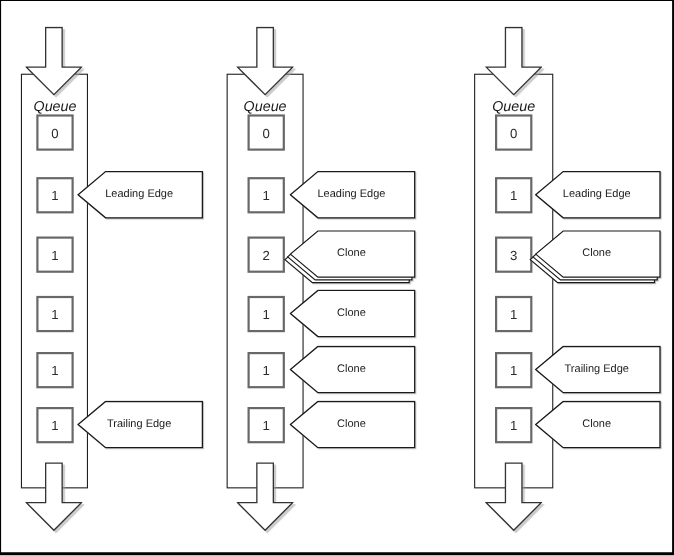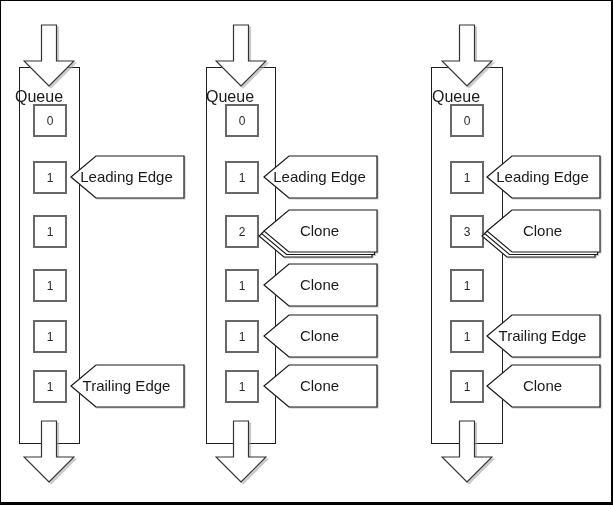--- a/index.html
+++ b/index.html
@@ -8,34 +8,34 @@
     font-family:"Liberation Sans", sans-serif;
     border-top:1px solid #000;border-left:1px solid #000;
     border-right:2px solid #000;border-bottom:3px solid #000;
     box-sizing:border-box;overflow:hidden;
   }
   .queue-container{
     position:absolute;top:66px;height:377px;background:#fff;
     border:1px solid #1f1f1f;box-sizing:border-box;
   }
   .queue-label{
-    position:absolute;top:89px;width:70px;
-    font-size:16px;color:#1a1a1a;line-height:13px;
+    position:absolute;top:89px;width:70px;text-align:center;
+    font-size:13px;color:#1a1a1a;line-height:13px;font-style:italic;
   }
   .qbox{
     position:absolute;width:34px;height:33px;box-sizing:border-box;
     border:2px solid #686868;background:#fff;display:flex;
     align-items:center;justify-content:center;
     font-size:12px;color:#2b2b2b;
   }
   .arrow-svg{position:absolute;filter:drop-shadow(2px 2px 0 rgba(160,160,160,.55));}
   .callout-svg{position:absolute;filter:drop-shadow(1px 1px 0 rgba(160,160,160,.6));}
   .callout-label{
     position:absolute;width:113px;height:42px;line-height:42px;
-    text-align:center;font-size:15px;color:#1a1a1a;white-space:nowrap;
+    text-align:center;font-size:10px;color:#1a1a1a;white-space:nowrap;
   }
   
   .r0{top:103px}.r1{top:160px}.r2{top:214px}.r3{top:268px}.r4{top:319px}.r5{top:369px}
   
   .c0 .qbox{left:32px}.c1 .qbox{left:224px}.c2 .qbox{left:449px}
 </style>
 </head>
 <body>
 
 <div id="stage">

